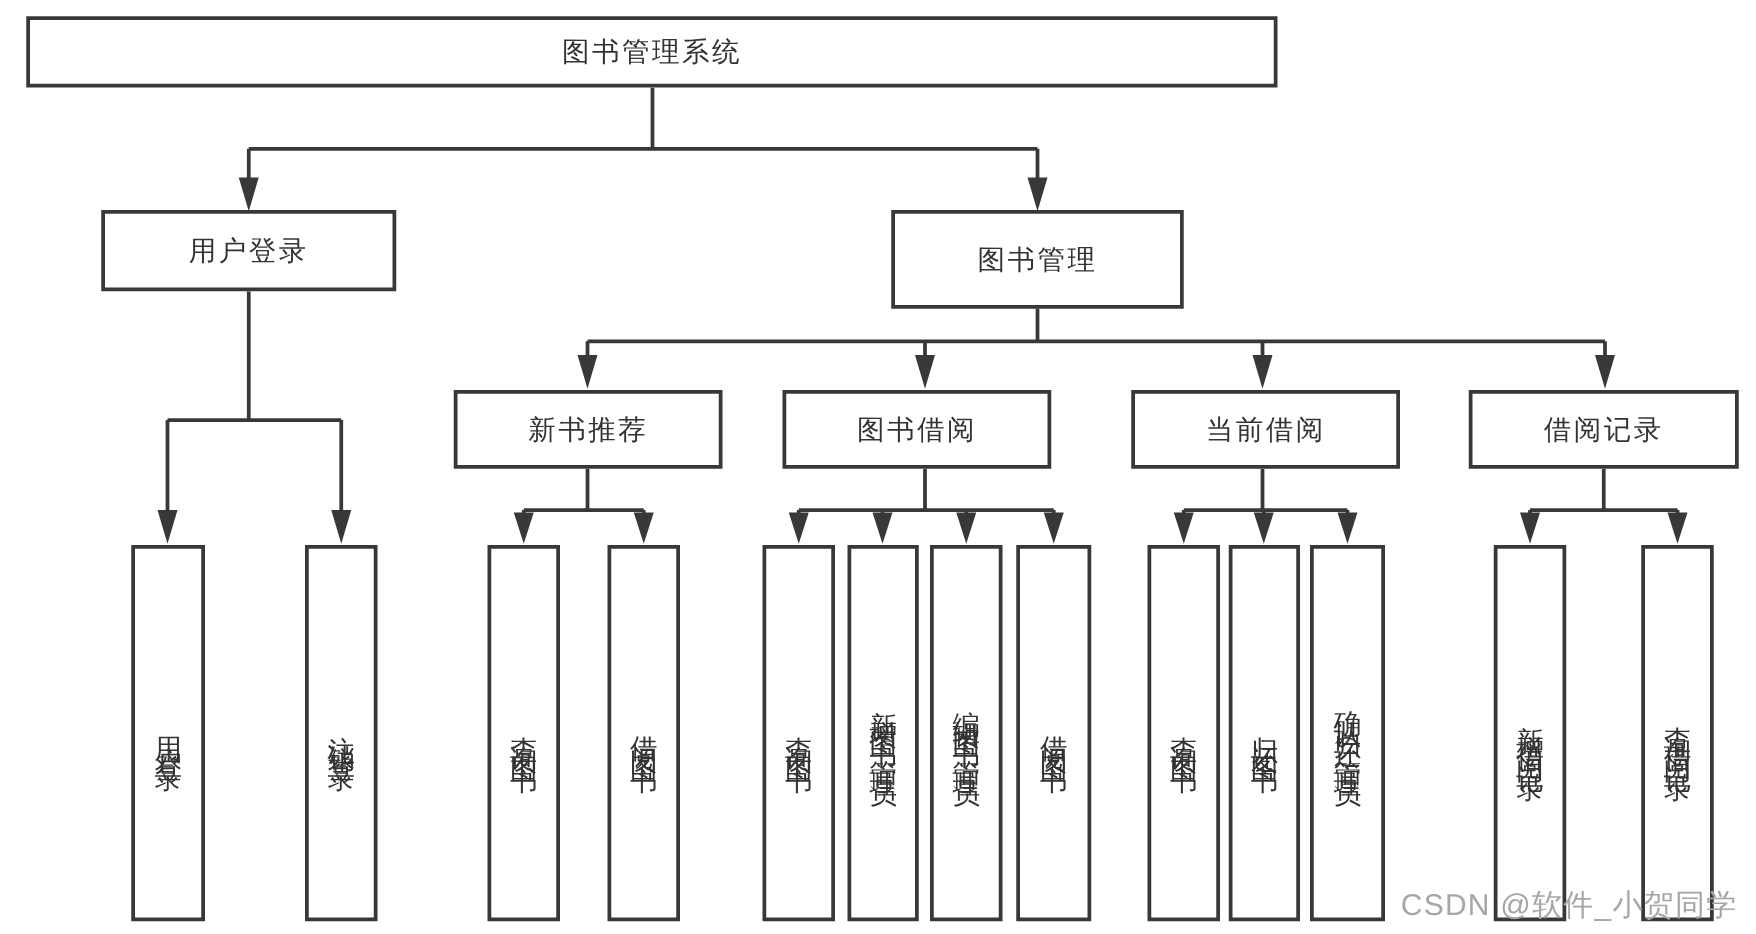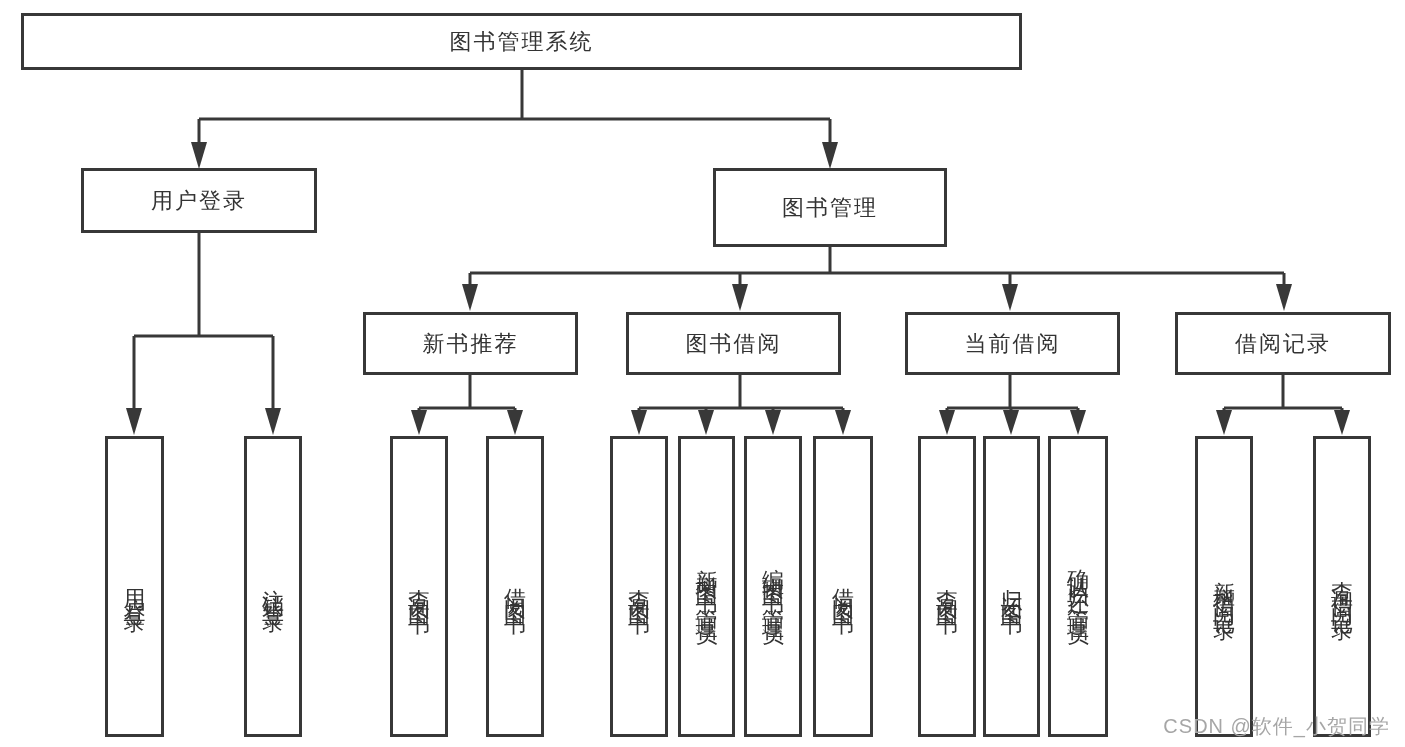--- a/index.html
+++ b/index.html
@@ -53,21 +53,21 @@
   .leaf.c2{left:744px; width:58px;}
   .leaf.c3{left:813px; width:60px;}
   .leaf.d0{left:918px; width:58px;}
   .leaf.d1{left:983px; width:57px;}
   .leaf.d2{left:1048px;width:60px;}
   .leaf.e0{left:1195px;width:58px;}
   .leaf.e1{left:1313px;width:58px;}
   .watermark{
     position:absolute;
     right:15px;bottom:7px;
-    font-size:20px;
+    font-size:24px;
     letter-spacing:1px;
     color:var(--watermark,#a6a6a6);
     white-space:nowrap;
   }
 </style>
 </head>
 <body>
 
 <div id="canvas" style="--line: #383838; --text: #333333; --background: #ffffff; --watermark: #a6a6a6;">
 

